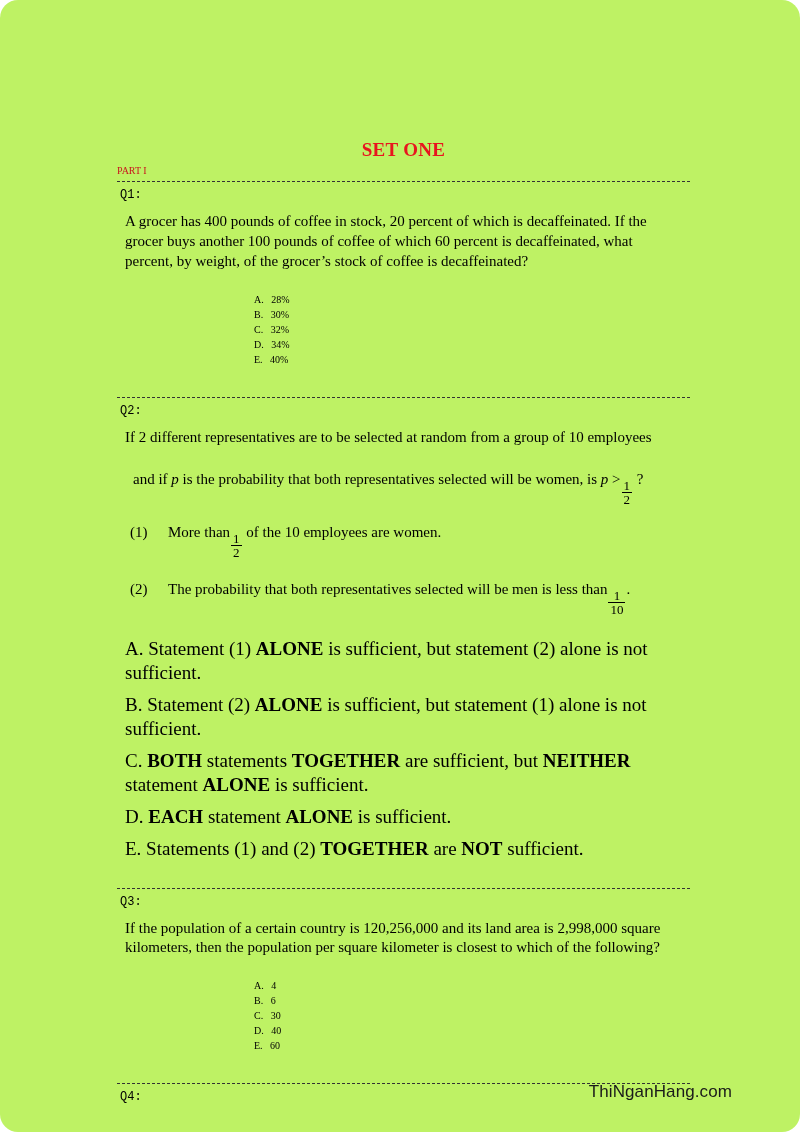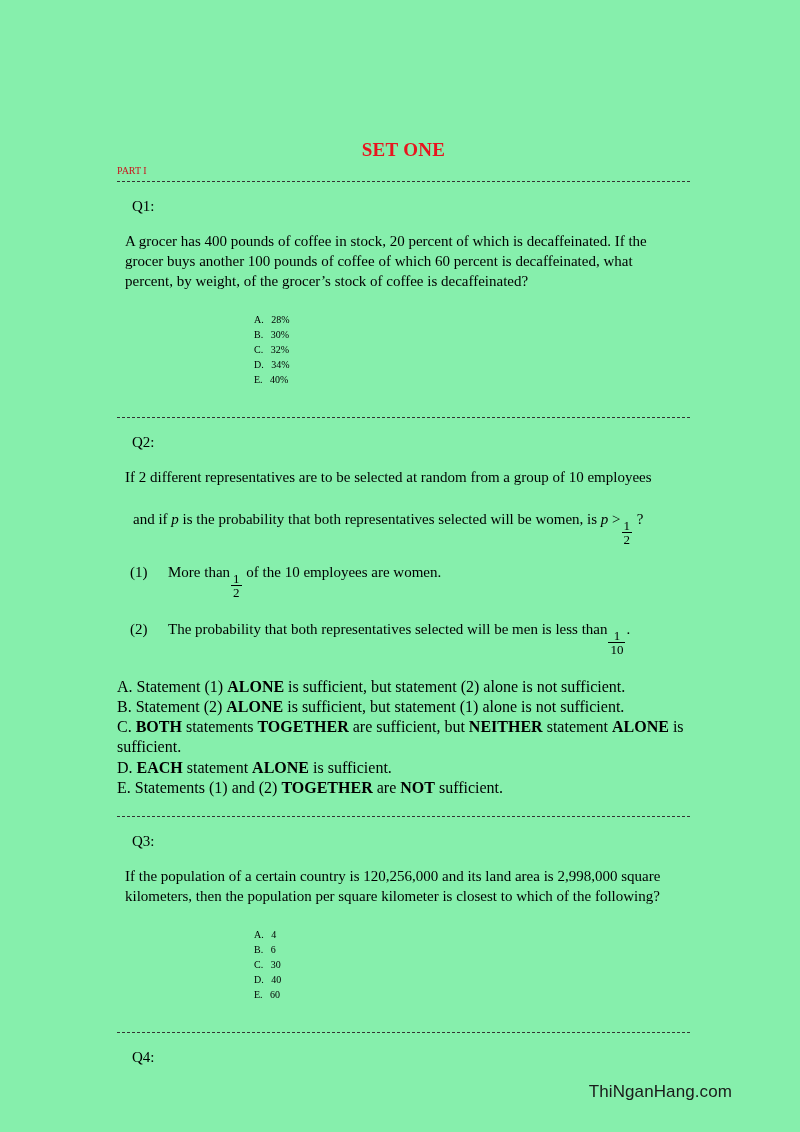--- a/index.html
+++ b/index.html
@@ -8,23 +8,24 @@
     background: #ffffff;
   }
   body {
     font-family: "Liberation Serif", "DejaVu Serif", serif;
     color: #000000;
   }
   .page {
     position: relative;
     width: 800px;
     height: 1132px;
-    background: #86efac;
+    background: #bef264;
     overflow: hidden;
     box-sizing: border-box;
+    border-radius: 18px;
   }
   .content {
     position: absolute;
     left: 117px;
     top: 140px;
     width: 573px;
   }
 
   
   .set-title {
@@ -47,23 +48,24 @@
   
   .sep {
     border-top: 1px dashed #333333;
     height: 0;
     margin: 4px 0 6px 0;
     width: 100%;
   }
 
   
   .qlabel {
-    font-size: 15px;
+    font-size: 12px;
     line-height: 1.33;
-    margin: 15px;
+    margin: 3px;
+    font-family: Liberation Mono, monospace;
   }
   .qbody {
     font-size: 15px;
     line-height: 1.33;
     margin: 8px;
     text-align: left;
   }
   .qbody-loose {
     font-size: 15px;
     line-height: 2.0;
@@ -103,23 +105,23 @@
     width: 38px;
     flex: 0 0 38px;
   }
   .stmt-text { flex: 1 1 auto; }
 
   
   .ds-options {
     margin: 18px 0 0 0;
   }
   .ds-option {
-    font-size: 16px;
+    font-size: 19px;
     line-height: 1.27;
-    margin: 0;
+    margin: 8px;
   }
   .ds-option b { font-weight: bold; }
 
   
   .frac {
     display: inline-flex;
     flex-direction: column;
     align-items: center;
     justify-content: center;
     vertical-align: -0.50em;

